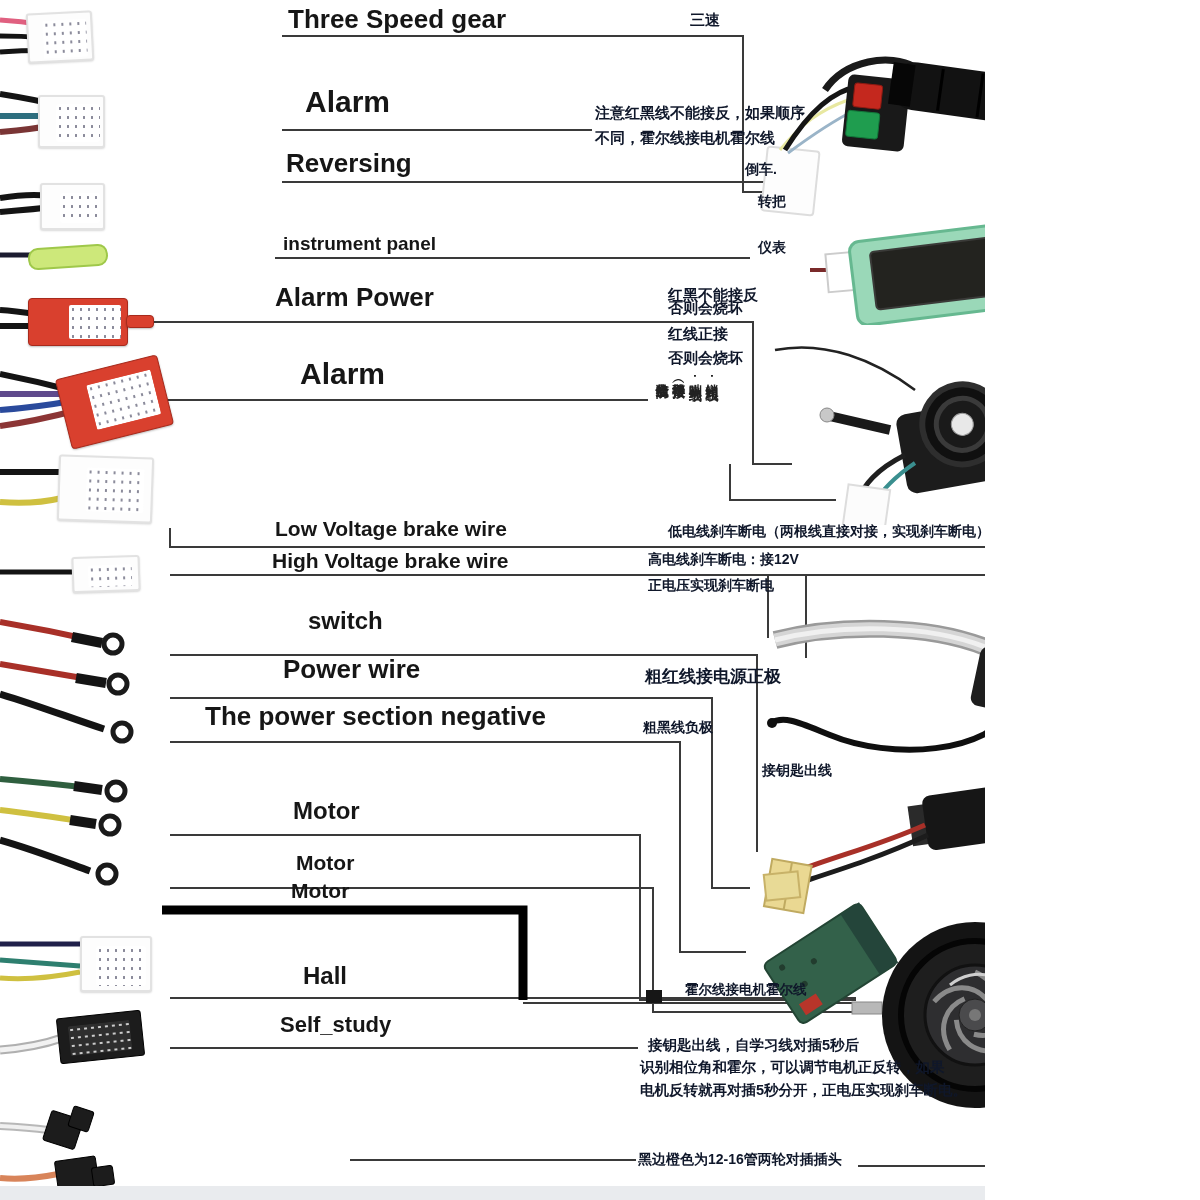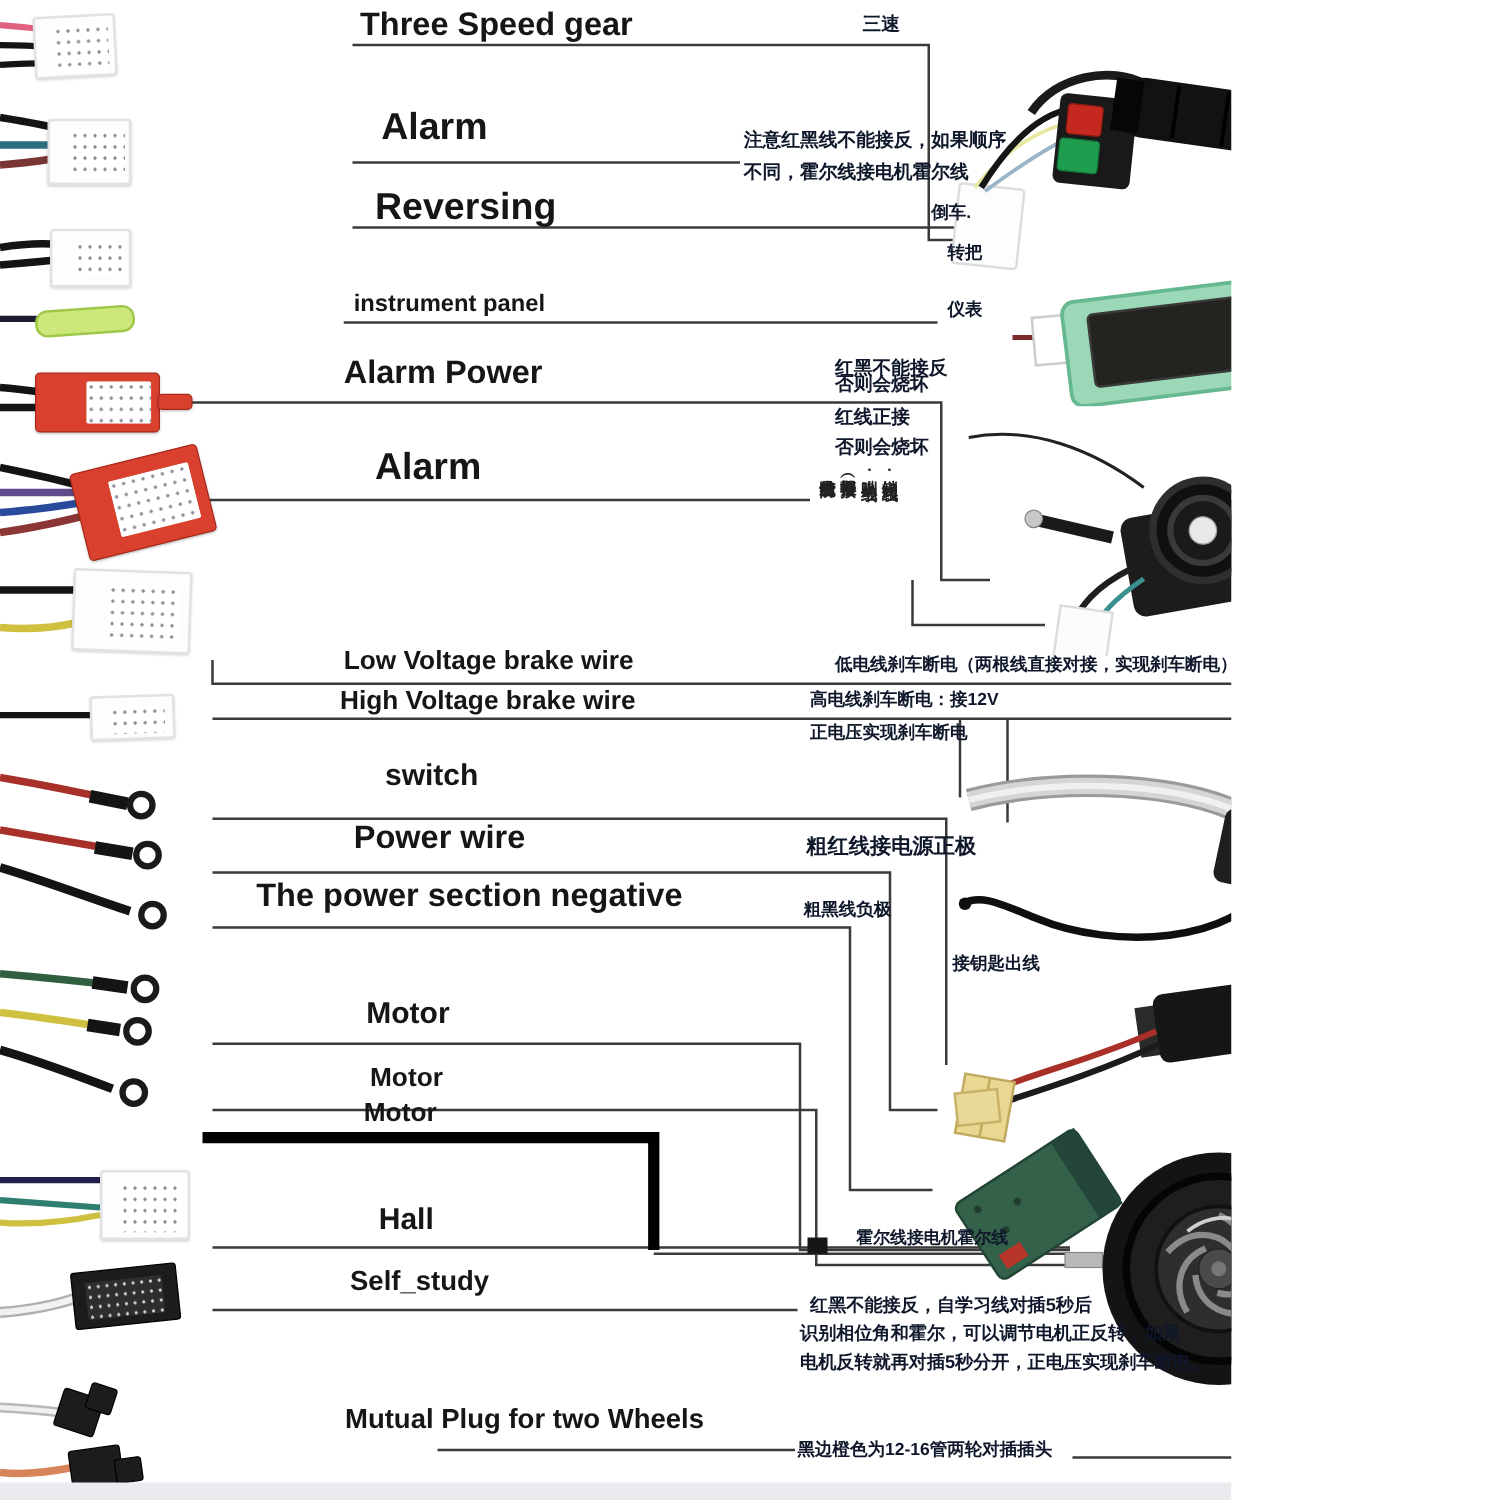--- a/index.html
+++ b/index.html
@@ -252,35 +252,34 @@
       <path d="M125 62 C148 72 154 94 143 112" transform="rotate(216 125 105)"></path>
       <path d="M125 62 C148 72 154 94 143 112" transform="rotate(288 125 105)"></path>
     </g>
     <path d="M100 75 C112 65 128 62 140 66" stroke="#cfcfcf" stroke-width="3" fill="none"></path>
     <circle cx="125" cy="105" r="16" fill="#4a4a4c" stroke="#222"></circle>
     <circle cx="125" cy="105" r="6" fill="#777"></circle>
   </svg>
 
   <div class="lbl" style="left:288px;top:6px;font-size:26px">Three Speed gear</div>
   <div class="lbl" style="left:305px;top:86px;font-size:30px">Alarm</div>
-  <div class="lbl" style="left:300px;top:150px;font-size:30px">Reversing</div>
+  <div class="lbl" style="left:286px;top:150px;font-size:26px">Reversing</div>
   <div class="lbl" style="left:283px;top:234px;font-size:19px">instrument panel</div>
   <div class="lbl" style="left:275px;top:284px;font-size:26px">Alarm Power</div>
   <div class="lbl" style="left:300px;top:358px;font-size:30px">Alarm</div>
   <div class="lbl" style="left:275px;top:518px;font-size:21px">Low Voltage brake wire</div>
   <div class="lbl" style="left:272px;top:550px;font-size:21px">High Voltage brake wire</div>
   <div class="lbl" style="left:308px;top:608px;font-size:24px">switch</div>
   <div class="lbl" style="left:283px;top:656px;font-size:26px">Power wire</div>
   <div class="lbl" style="left:205px;top:703px;font-size:26px">The power section negative</div>
   <div class="lbl" style="left:293px;top:798px;font-size:24px">Motor</div>
   <div class="lbl" style="left:296px;top:852px;font-size:21px">Motor</div>
   <div class="lbl" style="left:291px;top:880px;font-size:21px">Motor</div>
   <div class="lbl" style="left:303px;top:963px;font-size:24px">Hall</div>
   <div class="lbl" style="left:280px;top:1013px;font-size:22px">Self_study</div>
-  <div class="lbl" style="left:276px;top:1123px;font-size:22px">Mutual Plug for two Wheels</div>
 
   <div class="lbl zh" style="left:690px;top:12px;font-size:15px">三速</div>
   <div class="lbl zh" style="left:595px;top:105px;font-size:15px">注意红黑线不能接反，如果顺序</div>
   <div class="lbl zh" style="left:595px;top:130px;font-size:15px">不同，霍尔线接电机霍尔线</div>
   <div class="lbl zh" style="left:745px;top:162px;font-size:14px">倒车.</div>
   <div class="lbl zh" style="left:758px;top:194px;font-size:14px">转把</div>
   <div class="lbl zh" style="left:758px;top:240px;font-size:14px">仪表</div>
   <div class="lbl zh" style="left:668px;top:287px;font-size:15px">红黑不能接反</div>
   <div class="lbl zh" style="left:668px;top:300px;font-size:15px">否则会烧坏</div>
   <div class="lbl zh" style="left:668px;top:326px;font-size:15px">红线正接</div>
@@ -291,19 +290,19 @@
     <span>喇叭·细线</span>
     <span>门锁·粗线）</span>
   </div>
   <div class="lbl zh" style="left:668px;top:524px;font-size:14px">低电线刹车断电（两根线直接对接，实现刹车断电）</div>
   <div class="lbl zh" style="left:648px;top:552px;font-size:14px">高电线刹车断电：接12V</div>
   <div class="lbl zh" style="left:648px;top:578px;font-size:14px">正电压实现刹车断电</div>
   <div class="lbl zh" style="left:645px;top:668px;font-size:17px">粗红线接电源正极</div>
   <div class="lbl zh" style="left:643px;top:720px;font-size:14px">粗黑线负极</div>
   <div class="lbl zh" style="left:762px;top:763px;font-size:14px">接钥匙出线</div>
   <div class="lbl zh" style="left:685px;top:983px;font-size:13.5px">霍尔线接电机霍尔线</div>
-  <div class="lbl zh" style="left:648px;top:1038px;font-size:14.5px">红黑不能接反，自学习线对插5秒后</div>
+  <div class="lbl zh" style="left:648px;top:1038px;font-size:14.5px">接钥匙出线，自学习线对插5秒后</div>
   <div class="lbl zh" style="left:640px;top:1060px;font-size:14.5px">识别相位角和霍尔，可以调节电机正反转，如果</div>
   <div class="lbl zh" style="left:640px;top:1083px;font-size:14.5px">电机反转就再对插5秒分开，正电压实现刹车断电。</div>
   <div class="lbl zh" style="left:638px;top:1152px;font-size:14px">黑边橙色为12-16管两轮对插插头</div>
 
   <div class="gray-strip"></div>
 </div>
 
 </body></html>

